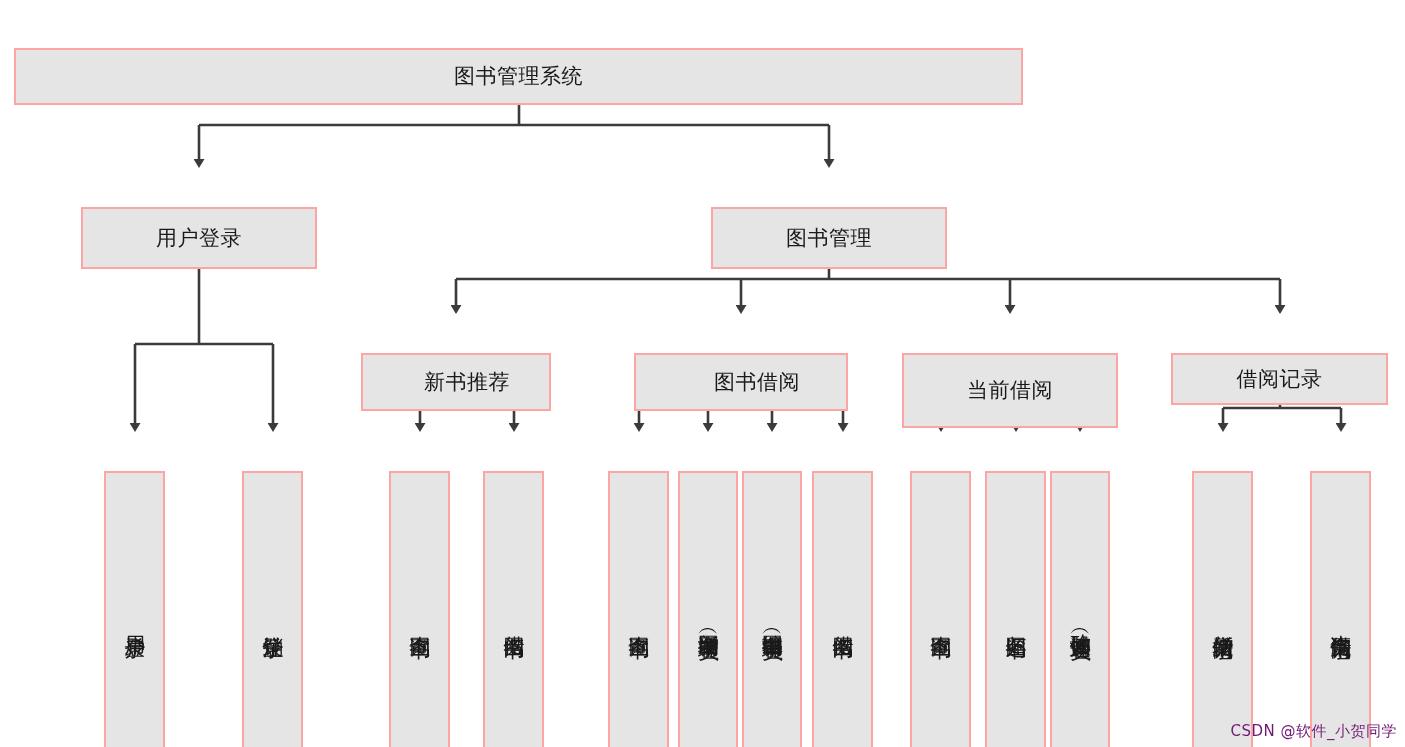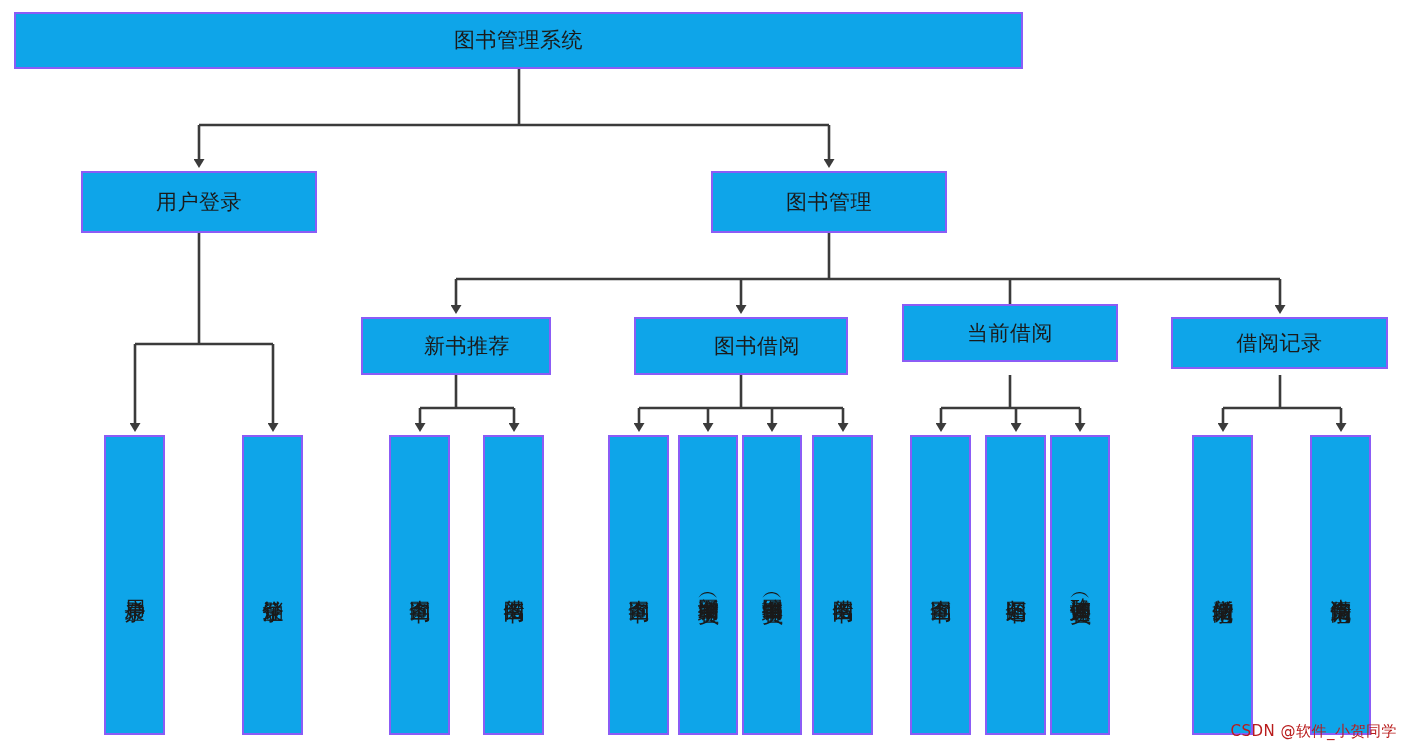--- a/index.html
+++ b/index.html
@@ -21,26 +21,27 @@
     position: absolute;
     left: 0;
     top: 0;
     width: 1405px;
     height: 747px;
     pointer-events: none;
   }
   .node {
     position: absolute;
     box-sizing: border-box;
-    border: 2px solid #8b5cf6;
-    background: #0ea5e9;
+    border: 2px solid #fca5a5;
+    background: #e5e5e5;
     display: flex;
     align-items: center;
     justify-content: center;
     color: #1a1a1a;
+    margin-top: 36px;
   }
   .node.h {
     font-size: 21px;
     letter-spacing: 0.5px;
   }
   .node.h .lbl {
     white-space: nowrap;
     line-height: 1;
   }
   .node.v {
@@ -55,21 +56,21 @@
     line-height: 1.18;
     letter-spacing: 1px;
     white-space: nowrap;
     max-height: 100%;
   }
   #watermark {
     position: absolute;
     right: 8px;
     bottom: 6px;
     font-size: 15px;
-    color: #b91c1c;
+    color: #701a75;
     letter-spacing: 0.5px;
     white-space: nowrap;
     user-select: none;
   }
 </style>
 </head>
 <body>
 
 <div id="canvas">
 
@@ -125,21 +126,21 @@
       </div>
       <div class="node h" style="left: 711px; top: 171px; width: 236px; height: 62px;">
         <span class="lbl">图书管理</span>
       </div>
       <div class="node h" style="left: 361px; top: 317px; width: 190px; height: 58px; padding-left: 22px;">
         <span class="lbl">新书推荐</span>
       </div>
       <div class="node h" style="left: 634px; top: 317px; width: 214px; height: 58px; padding-left: 32px;">
         <span class="lbl">图书借阅</span>
       </div>
-      <div class="node h" style="left: 902px; top: 304px; width: 216px; height: 58px;">
+      <div class="node h" style="left: 902px; top: 317px; width: 216px; height: 75px;">
         <span class="lbl">当前借阅</span>
       </div>
       <div class="node h" style="left: 1171px; top: 317px; width: 217px; height: 52px;">
         <span class="lbl">借阅记录</span>
       </div>
       <div class="node v" style="left: 104px; top: 435px; width: 61px; height: 300px;">
         <span class="lbl">用户登录</span>
       </div>
       <div class="node v" style="left: 242px; top: 435px; width: 61px; height: 300px;">
         <span class="lbl">注销登录</span>

